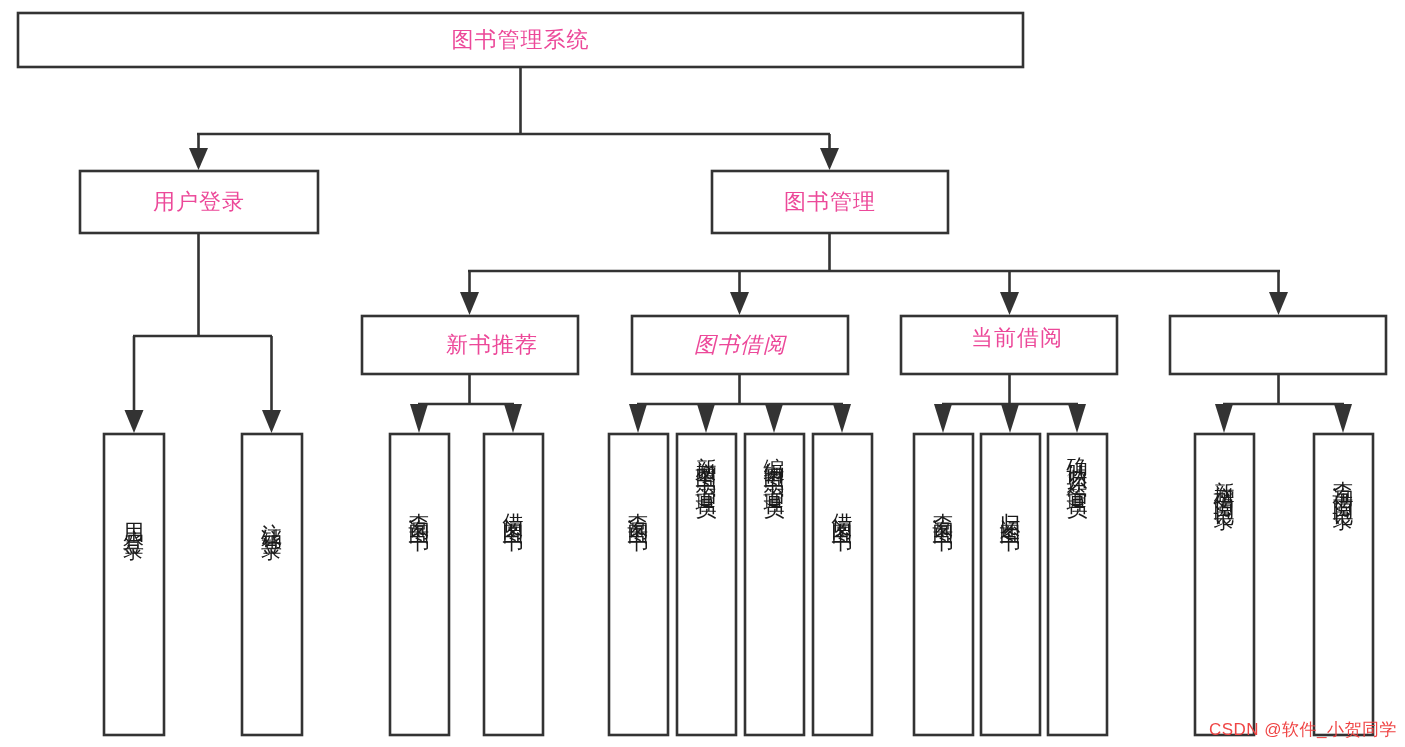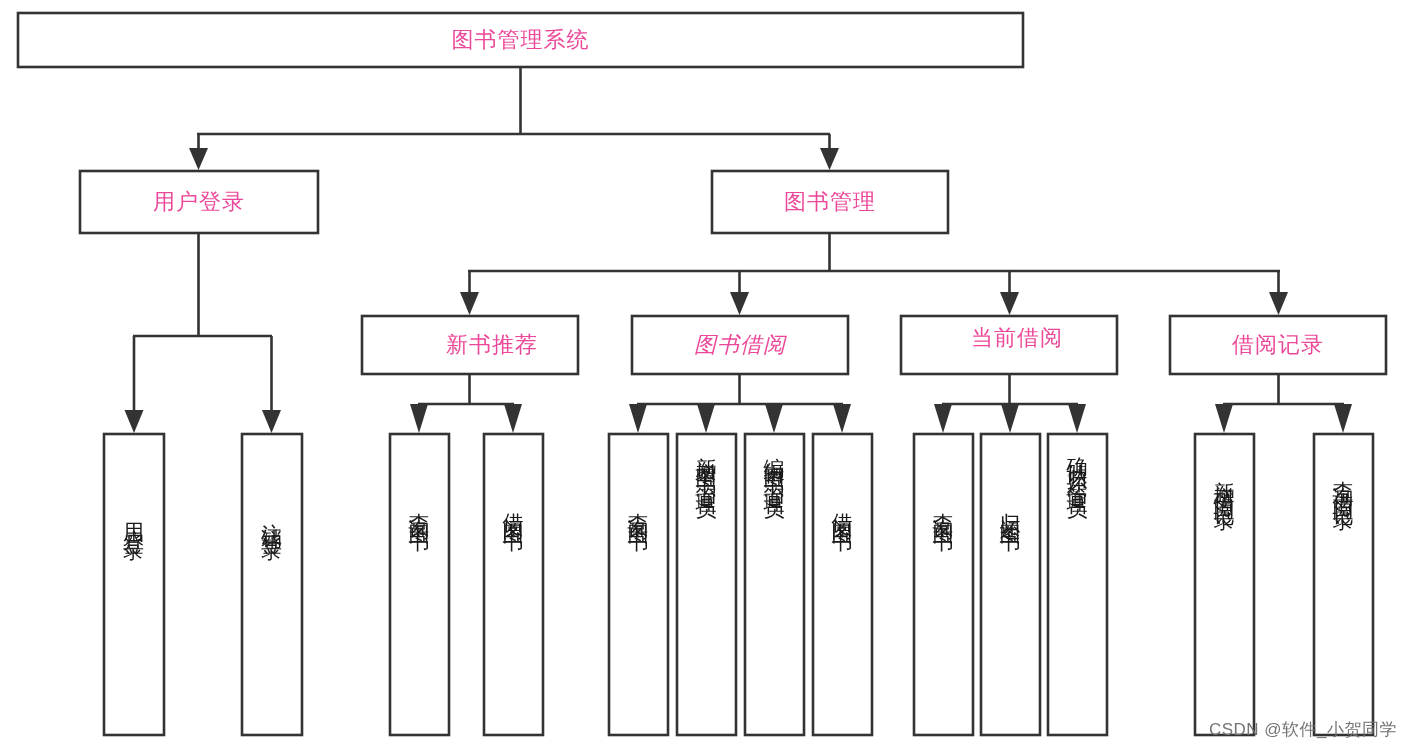--- a/index.html
+++ b/index.html
@@ -71,21 +71,21 @@
     color: #ec4899;
     letter-spacing: 1px;
     white-space: nowrap;
   }
   #watermark {
     position: absolute;
     right: 8px;
     bottom: 6px;
     font-family: "Liberation Sans", "DejaVu Sans", sans-serif;
     font-size: 17px;
-    color: #737373;
+    color: #ef4444;
     letter-spacing: 0.5px;
     white-space: nowrap;
   }
 </style>
 </head>
 <body>
 
 <div id="diagram-root">
 
   <svg class="diagram-canvas" viewBox="0 0 1405 747">
@@ -200,23 +200,20 @@
   </div>
 
   <div class="htext-wrap" style="left:632px; top:316px; width:216px; height:58px;font-style:italic;">
     <span class="htext">图书借阅</span>
   </div>
 
   <div class="htext-wrap" style="left:901px; top:316px; width:216px; height:44px;margin-left:8px;">
     <span class="htext">当前借阅</span>
   </div>
 
-  <div class="htext-wrap" style="left:1170px; top:316px; width:216px; height:58px;">
-    <span class="htext">借阅记录</span>
-  </div>
 
   <div class="vtext-wrap" style="left:104px; top:434px; width:60px; height:301px; padding-top:72px;">
     <span class="vtext">用户登录</span>
   </div>
   <div class="vtext-wrap" style="left:242px; top:434px; width:60px; height:301px; padding-top:72px;">
     <span class="vtext">注销登录</span>
   </div>
 
   <div class="vtext-wrap" style="left:390px; top:434px; width:59px; height:301px; padding-top:62px;">
     <span class="vtext">查询图书</span>

